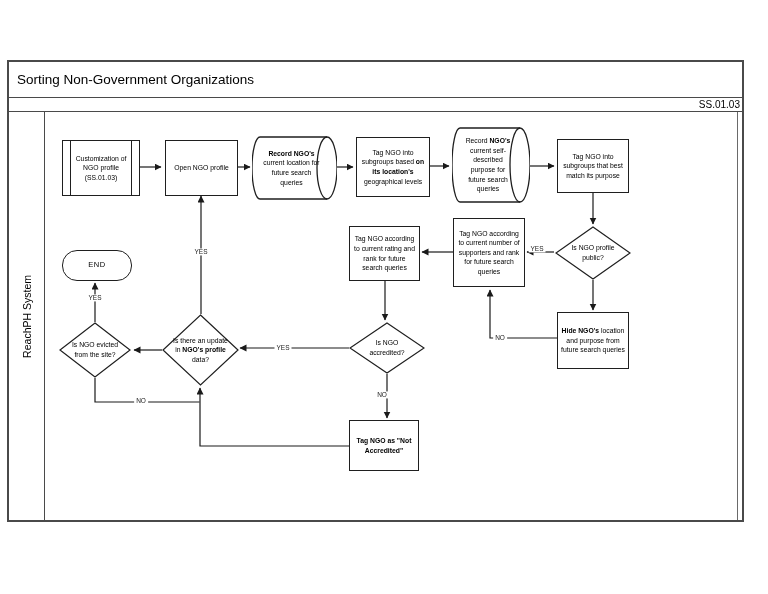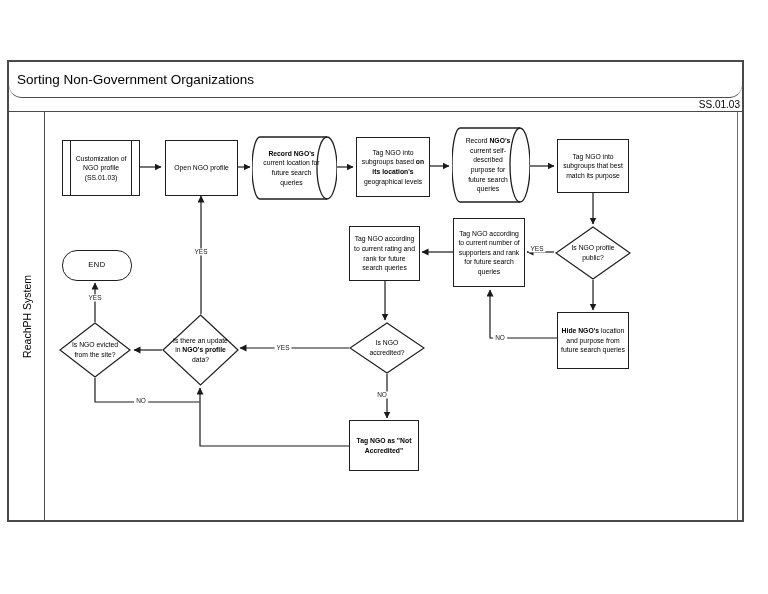--- a/index.html
+++ b/index.html
@@ -2,21 +2,21 @@
 <html><head>
 <meta charset="utf-8">
 <style>
   html,body{margin:0;padding:0;background:#fff;}
   .page{position:relative;width:768px;height:594px;background:#fff;
         font-family:"Liberation Sans",sans-serif;color:#111;overflow:hidden;}
   .frame{position:absolute;left:7px;top:60px;width:737px;height:462px;
          border:2px solid #4a4a4a;box-sizing:border-box;}
   .title-bar{position:absolute;left:0;top:0;width:100%;height:36px;
              border-bottom:1px solid #4a4a4a;box-sizing:border-box;
-             display:flex;align-items:center;padding-left:8px;font-size:13.5px;color:#000;border-radius:13px;}
+             display:flex;align-items:center;padding-left:8px;font-size:13.5px;color:#000;}
   .ref-bar{position:absolute;left:0;top:36px;width:100%;height:14px;
            border-bottom:1px solid #4a4a4a;box-sizing:border-box;
            display:flex;align-items:center;justify-content:flex-end;
            padding-right:2px;font-size:10px;color:#000;}
   .lane{position:absolute;left:0;top:50px;bottom:0;width:36px;
         border-right:1px solid #4a4a4a;box-sizing:border-box;
         display:flex;align-items:center;justify-content:center;}
   .lane-label{writing-mode:vertical-rl;transform:rotate(180deg);
               font-size:10.5px;color:#000;white-space:nowrap;}
   .inner-right{position:absolute;right:4px;top:50px;bottom:0;width:0;

